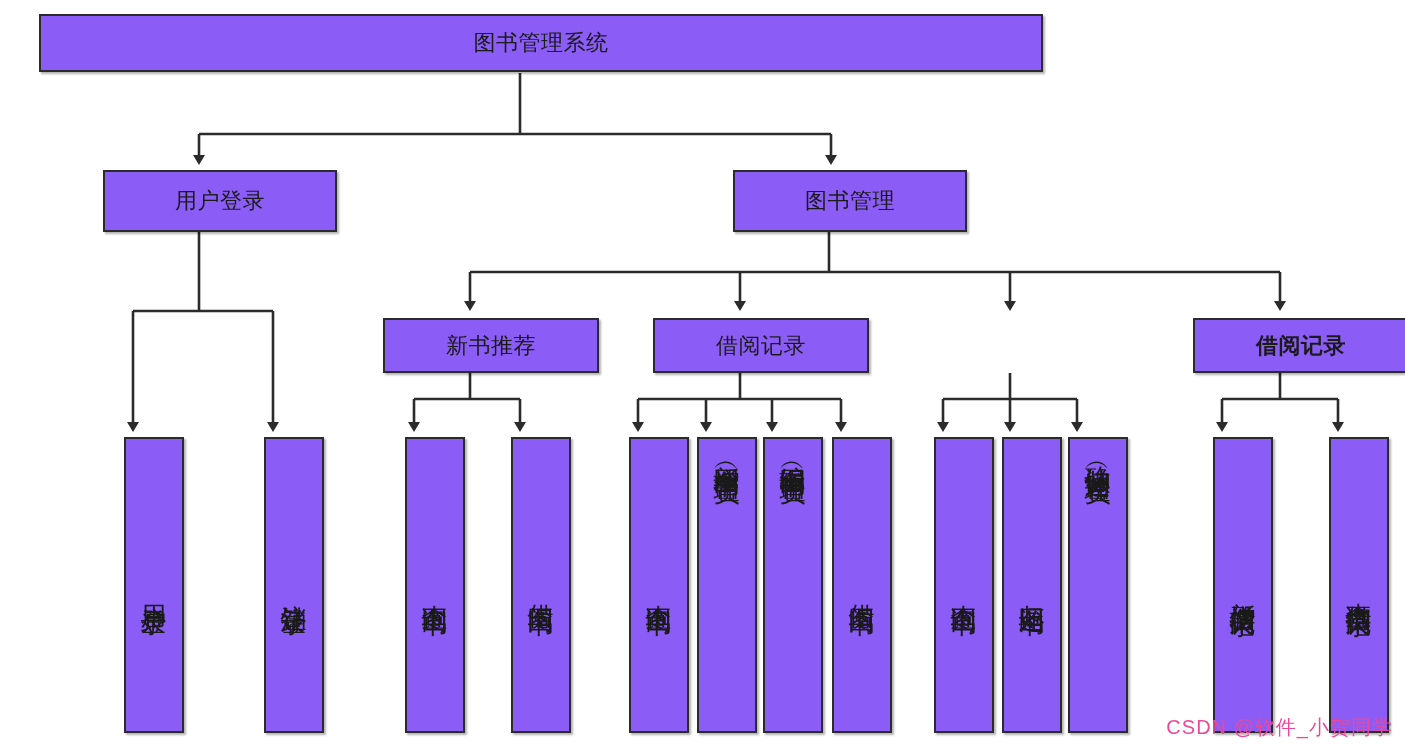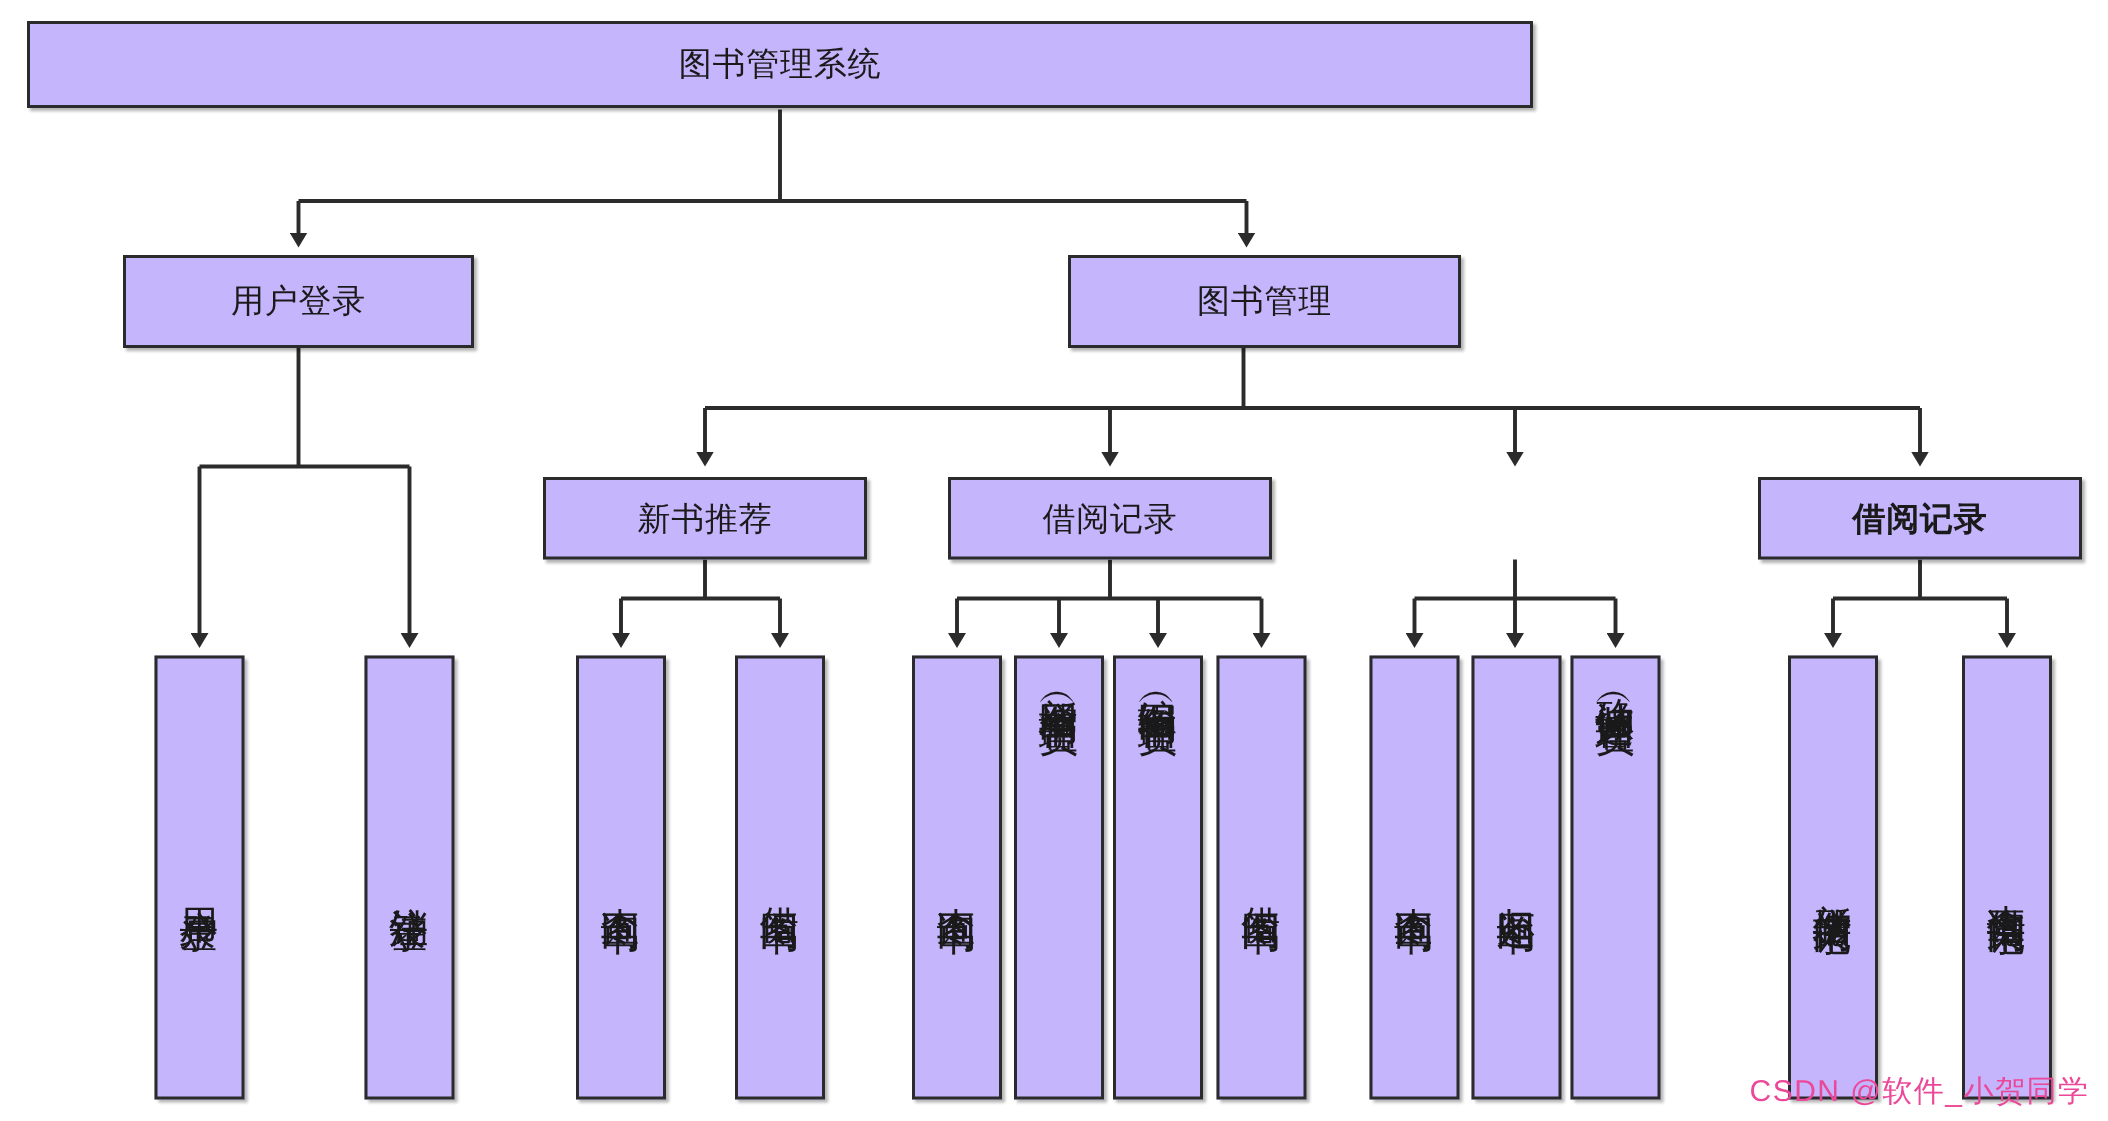--- a/index.html
+++ b/index.html
@@ -20,27 +20,28 @@
   svg#wires {
     position: absolute;
     left: 0;
     top: 0;
     width: 1405px;
     height: 747px;
   }
   .node {
     position: absolute;
     box-sizing: border-box;
-    background: #c4b5fd;
+    background: #8b5cf6;
     border: 2.5px solid #2b2b2b;
     box-shadow: 2px 2px 2px rgba(0,0,0,0.30);
     display: flex;
     align-items: center;
     justify-content: center;
     z-index: 3;
+    margin-left: 21px;
   }
   .node .label {
     color: #1a1a1a;
     line-height: 1.18;
     text-align: center;
     letter-spacing: 0.5px;
   }
   .node.horiz .label {
     font-size: 22px;
     white-space: nowrap;
@@ -130,21 +131,21 @@
   </svg>
 
   <div class="node horiz" style="left:18px; top:14px; width:1004px; height:58px;">
     <span class="label">图书管理系统</span>
   </div>
 
   <div class="node horiz" style="left:82px; top:170px; width:234px; height:62px;">
     <span class="label">用户登录</span>
   </div>
 
-  <div class="node horiz" style="left:712px; top:170px; width:262px; height:62px;">
+  <div class="node horiz" style="left:712px; top:170px; width:234px; height:62px;">
     <span class="label">图书管理</span>
   </div>
 
   <div class="node horiz" style="left:362px; top:318px; width:216px; height:55px;justify-content:center;">
     <span class="label">新书推荐</span>
   </div>
 
   <div class="node horiz" style="left:632px; top:318px; width:216px; height:55px;">
     <span class="label">借阅记录</span>
   </div>

